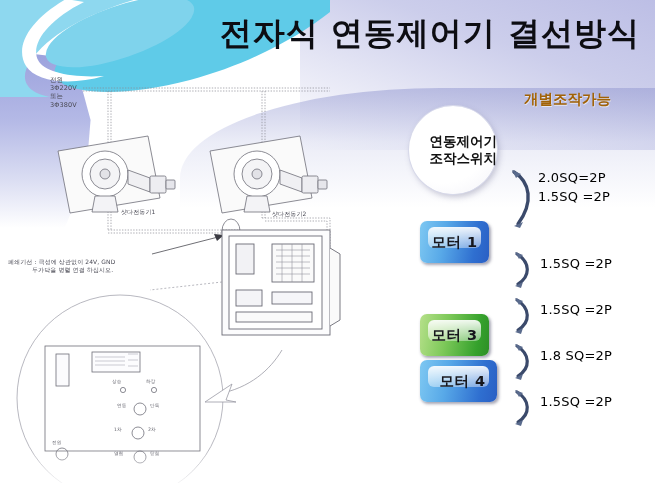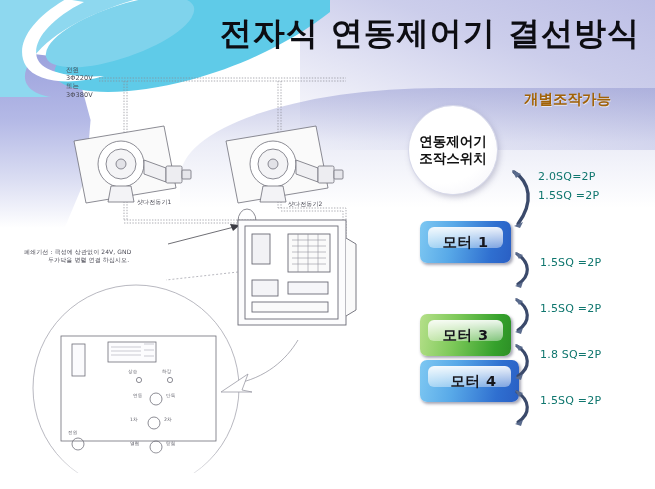--- a/index.html
+++ b/index.html
@@ -38,47 +38,47 @@
   
   .title{
     position:absolute;left:200px;top:6px;width:450px;height:56px;
     display:flex;align-items:center;justify-content:flex-end;
     padding-right:10px;box-sizing:border-box;
     font-size:32px;font-weight:700;color:#0d0d12;letter-spacing:1px;
     white-space:nowrap;
   }
 
   
-  .drawing{position:absolute;left:0;top:48px;width:400px;height:425px;margin-left:16px;}
+  .drawing{position:absolute;left:0;top:58px;width:400px;height:425px;}
   .dwg-label{
     position:absolute;color:#4a4a55;font-size:6.5px;line-height:8.2px;
     white-space:pre;letter-spacing:.1px;
   }
   .dwg-label.sm{font-size:6px;line-height:7.6px;}
   .dwg-label.tiny{font-size:4.6px;line-height:5.6px;color:#5c5c66;}
 
   
   .circle-sw{
     position:absolute;left:409px;top:106px;width:88px;height:88px;border-radius:50%;
     background:radial-gradient(circle at 38% 32%,#ffffff 60%,#f2f2f8 100%);
     box-shadow:0 0 0 1px #d7d9ea, 2px 3px 6px rgba(90,90,130,.35);
-    display:flex;flex-direction:column;align-items:center;justify-content:center;
+    display:flex;flex-direction:column;align-items:flex-end;justify-content:center;
     color:#111;font-size:13.5px;font-weight:700;line-height:17px;
   }
   .purple-note{
     position:absolute;left:524px;top:90px;width:130px;
     color:#a16207;font-size:14.5px;font-weight:700;line-height:19px;
     text-shadow:.5px .5px 0 rgba(255,255,255,.6);
   }
   .sq-label{
-    position:absolute;color:#0f766e;font-size:11px;font-weight:400;
+    position:absolute;color:#000000;font-size:13px;font-weight:400;
     white-space:nowrap;letter-spacing:.2px;
   }
   .motor{
-    position:absolute;left:420px;width:91px;height:42px;border-radius:7px;
+    position:absolute;left:420px;width:69px;height:42px;border-radius:7px;
     box-shadow:1.5px 2px 3px rgba(60,60,90,.45);
     display:flex;align-items:center;justify-content:center;
   }
   .motor .inner{
     position:absolute;left:8px;top:6px;right:8px;height:21px;border-radius:6px;
     background:linear-gradient(180deg,rgba(255,255,255,.92) 0%,rgba(255,255,255,.40) 100%);
   }
   .motor span{
     position:relative;z-index:2;font-size:14.5px;font-weight:700;color:#16161c;
     letter-spacing:.5px;

